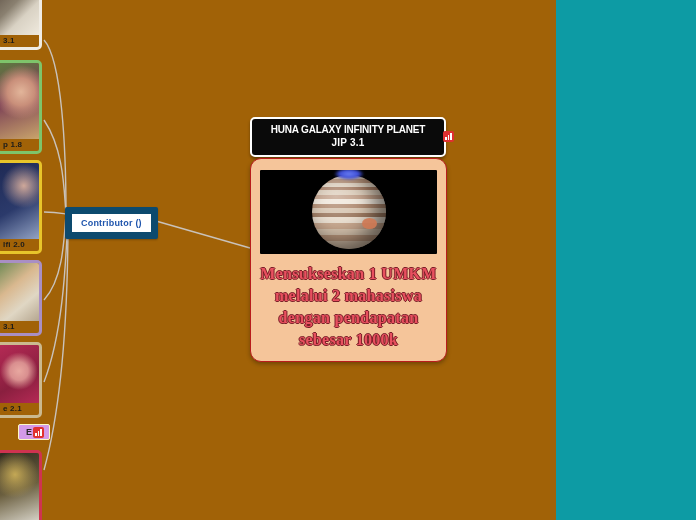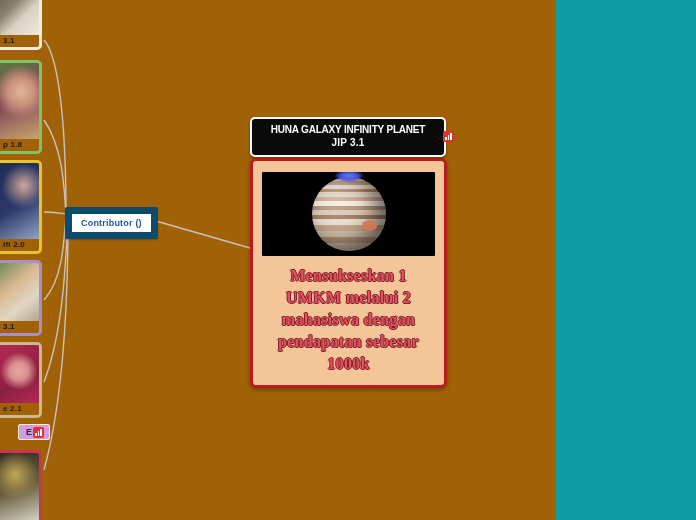--- a/index.html
+++ b/index.html
@@ -143,22 +143,22 @@
   #title-badge { left: 443px; top: 131px; }
 
   
   #content-card {
     position: absolute;
     left: 250px;
     top: 158px;
     width: 197px;
     box-sizing: border-box;
     background: #f5c59a;
-    border: 3px solid #b91c1c;
-    border-radius: 6px;
+    border: 1px solid #b91c1c;
+    border-radius: 11px;
     padding: 11px 9px 10px;
     box-shadow: 0 2px 4px rgba(0,0,0,.3);
   }
 
   #planet-frame {
     width: 100%;
     height: 84px;
     background: #000000;
     border-radius: 1px;
     position: relative;

